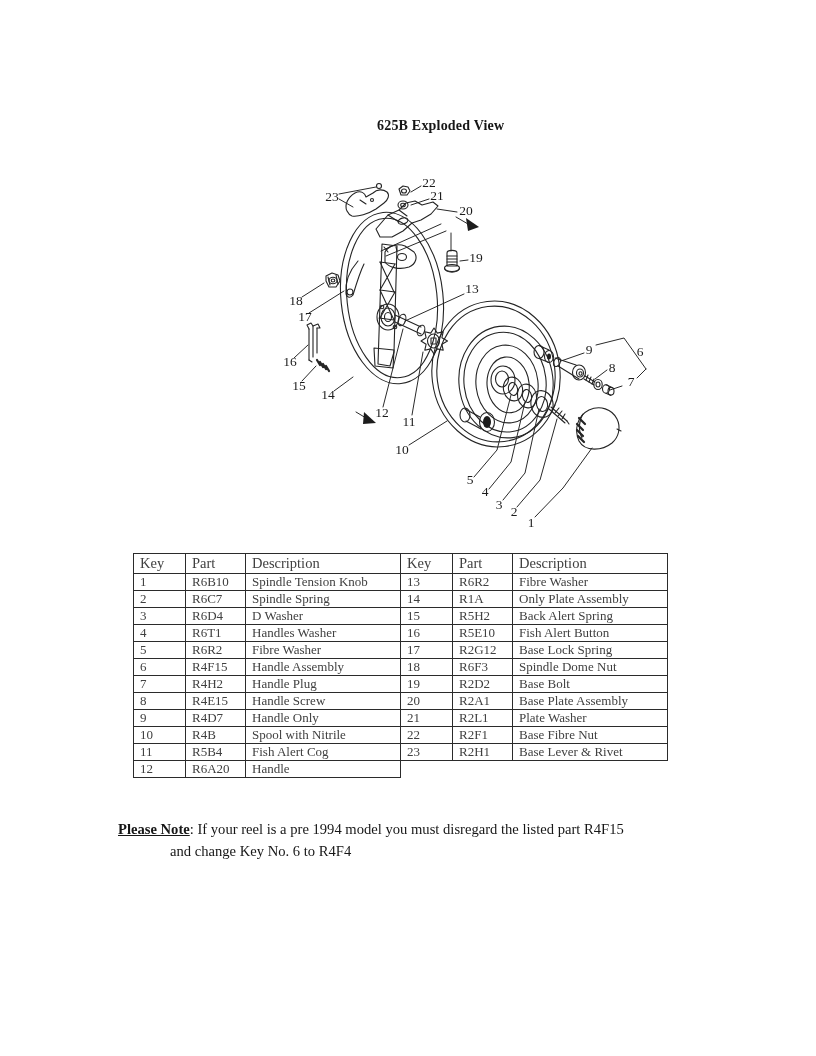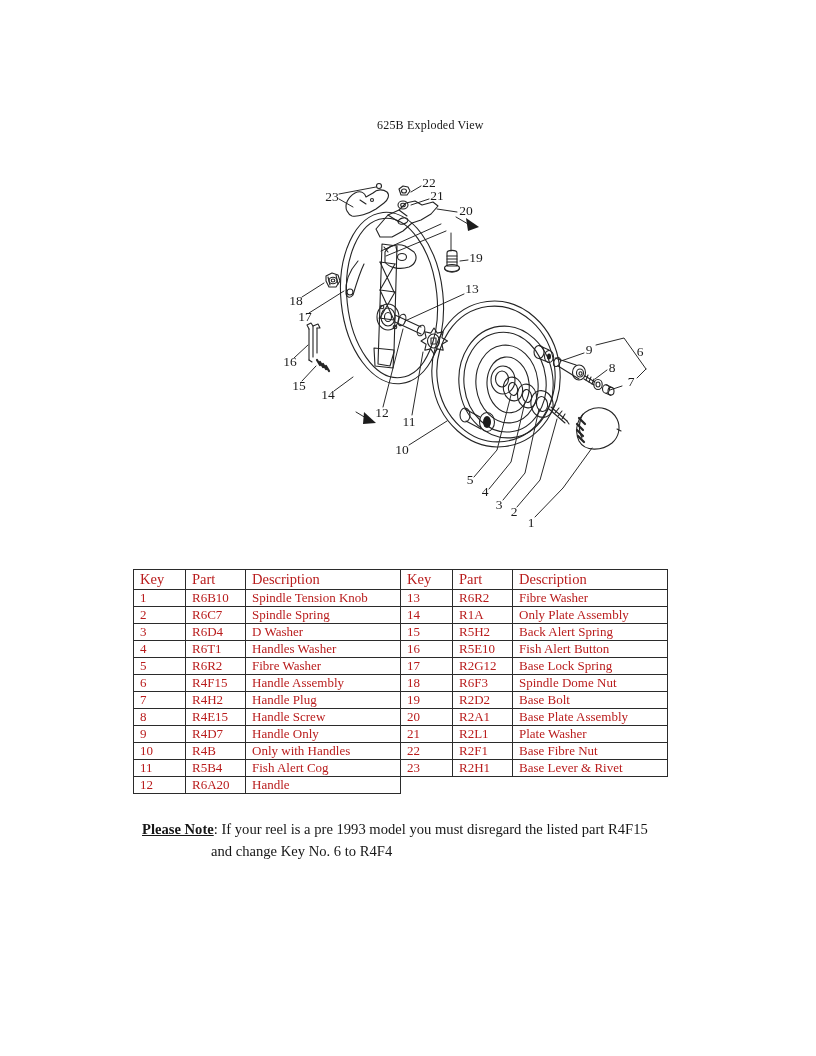--- a/index.html
+++ b/index.html
@@ -4,56 +4,56 @@
 <style>
   html,body{margin:0;padding:0;}
   body{
     width:816px;height:1056px;position:relative;overflow:hidden;
     background:#ffffff;
     font-family:"Liberation Serif", serif;
     color:#161616;
   }
   .page-title{
     position:absolute;left:377px;top:118px;
-    font-size:12px;font-weight:normal;letter-spacing:.2px;
+    font-size:14px;font-weight:bold;letter-spacing:.2px;
     white-space:nowrap;
   }
   
   svg.diagram{position:absolute;left:270px;top:160px;width:410px;height:390px;}
   svg.diagram .ln{stroke:#2a2a2a;fill:none;stroke-width:1;stroke-linecap:round;stroke-linejoin:round;}
   svg.diagram .pt{stroke:#242424;fill:none;stroke-width:1.1;stroke-linecap:round;stroke-linejoin:round;}
   svg.diagram .fill{fill:#1c1c1c;stroke:none;}
   svg.diagram .thick{stroke-width:2.2;}
   #callouts text{
     font-family:"Liberation Serif", serif;
     font-size:13.5px;fill:#1c1c1c;
     text-anchor:middle;dominant-baseline:middle;
   }
   
   table.parts{
     position:absolute;left:133px;top:553px;
     border-collapse:collapse;table-layout:fixed;
-    font-size:13px;color:#b91c1c;margin-top:16px;
+    font-size:13px;color:#404040;
   }
   table.parts th, table.parts td{
     border:1px solid #2b2b2b;
     padding:0 0 0 6px;text-align:left;font-weight:normal;
     white-space:nowrap;overflow:hidden;
   }
   table.parts th{height:19px;font-size:14.5px;}
   table.parts td{height:16px;line-height:16px;}
   table.parts td.empty{border:none;}
   col.c-key{width:52px;} col.c-part{width:60px;} col.c-desc{width:155px;}
   
   .note{
     position:absolute;left:118px;top:818px;width:600px;
     font-size:14.6px;line-height:22px;
   }
-  .note .lbl{font-weight:bold;text-decoration:underline;margin-left:24px;}
-  .note .line2{margin-left:93px;}
+  .note .lbl{font-weight:bold;text-decoration:underline;}
+  .note .line2{margin-left:52px;}
 </style>
 </head>
 <body>
 
 <div class="page-title">625B Exploded View</div>
 
 <svg class="diagram" viewBox="270 160 410 390" xmlns="http://www.w3.org/2000/svg">
 
   <g class="ln">
     <path d="M339,194 L376,187 M339,199 L353,207"></path>
@@ -362,21 +362,21 @@
         <td>9</td>
         <td>R4D7</td>
         <td>Handle Only</td>
         <td>21</td>
         <td>R2L1</td>
         <td>Plate Washer</td>
       </tr>
       <tr>
         <td>10</td>
         <td>R4B</td>
-        <td>Only with Handles</td>
+        <td>Spool with Nitrile</td>
         <td>22</td>
         <td>R2F1</td>
         <td>Base Fibre Nut</td>
       </tr>
       <tr>
         <td>11</td>
         <td>R5B4</td>
         <td>Fish Alert Cog</td>
         <td>23</td>
         <td>R2H1</td>
@@ -387,15 +387,15 @@
         <td>R6A20</td>
         <td>Handle</td>
         <td class="empty"></td>
         <td class="empty"></td>
         <td class="empty"></td>
       </tr>
     </tbody>
 </table>
 
 <div class="note">
-  <div><span class="lbl">Please Note</span><span>: If your reel is a pre 1993 model you must disregard the listed part R4F15</span></div>
+  <div><span class="lbl">Please Note</span><span>: If your reel is a pre 1994 model you must disregard the listed part R4F15</span></div>
   <div class="line2">and change Key No. 6 to R4F4</div>
 </div>
 
 </body></html>

